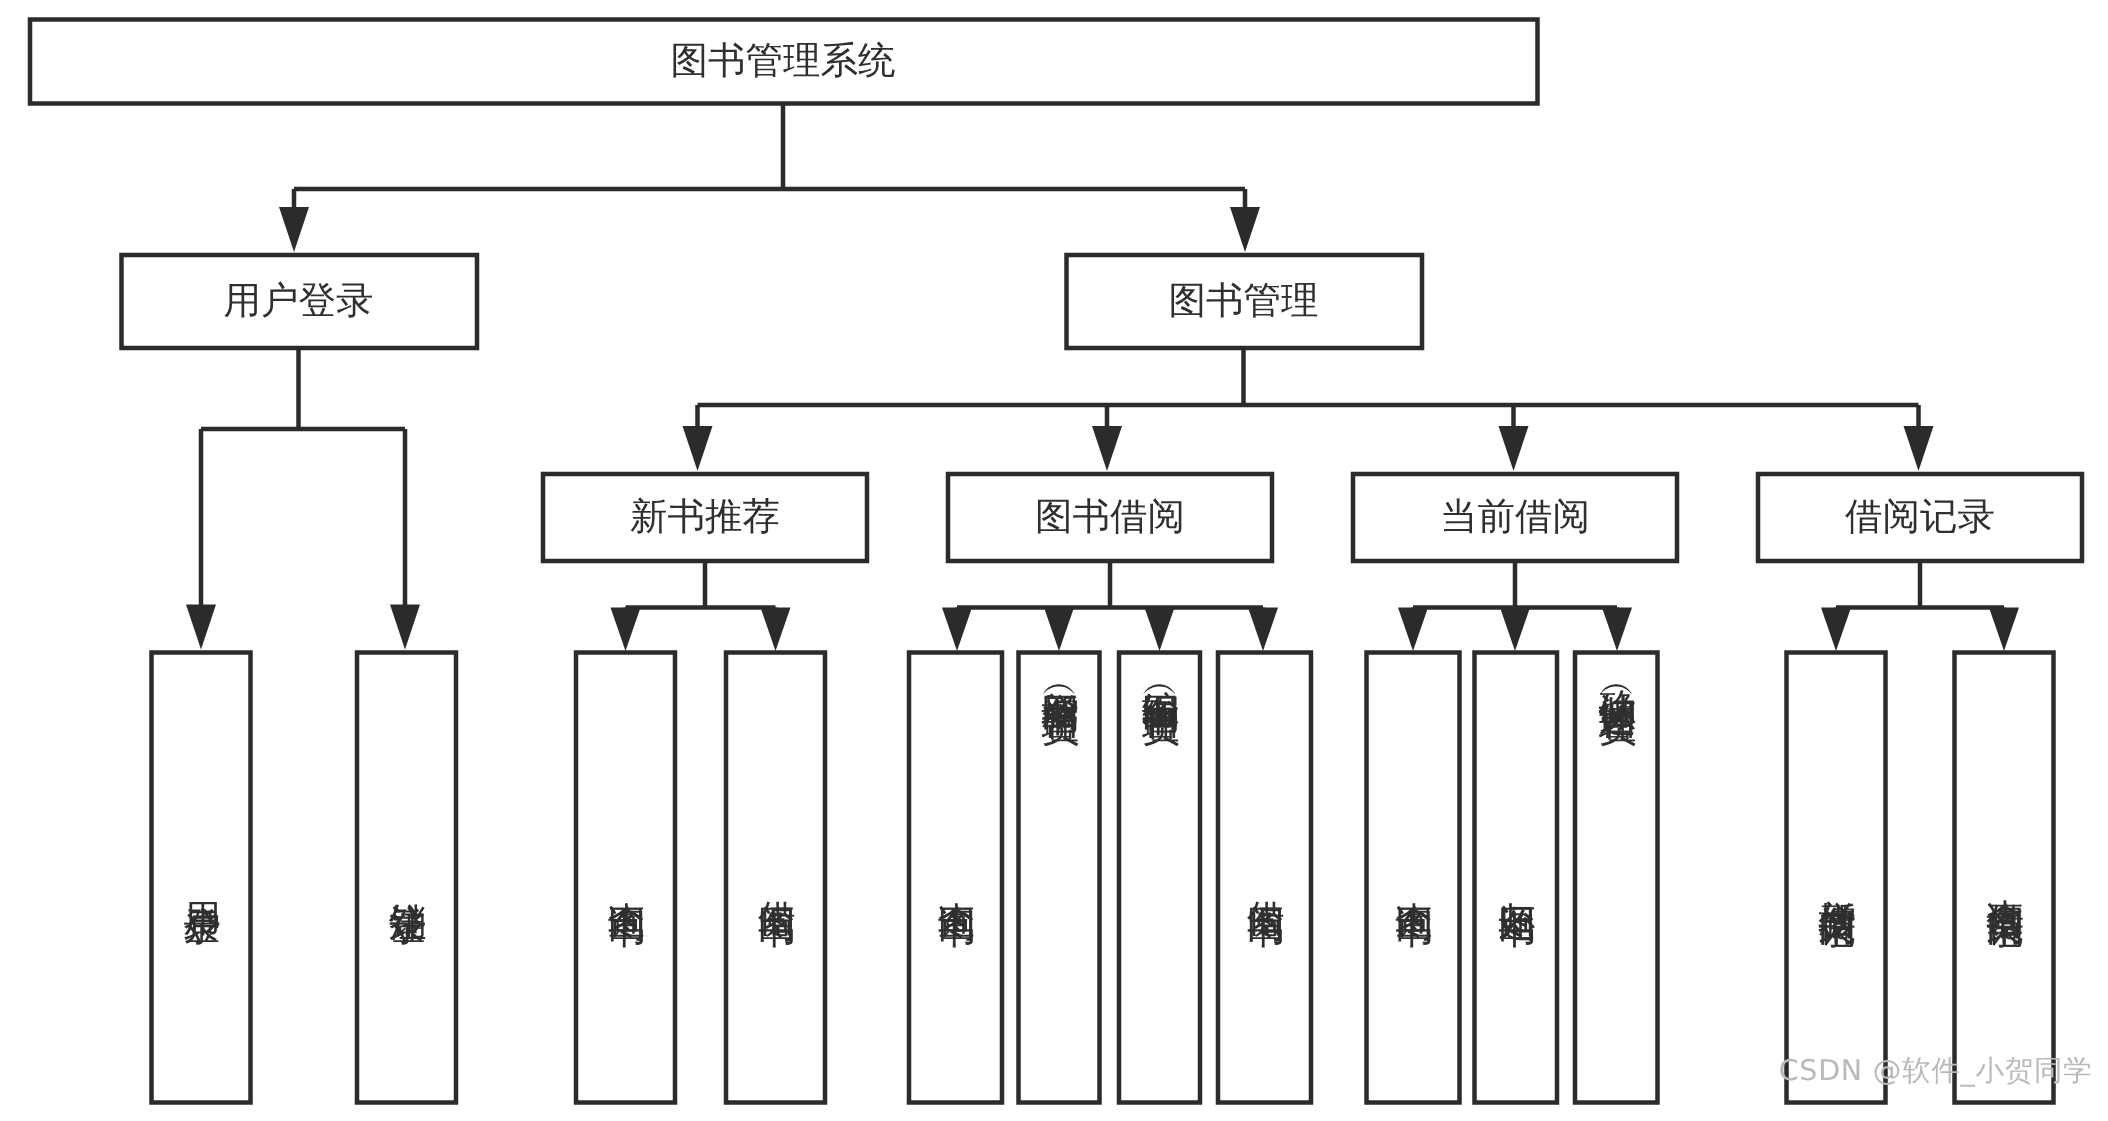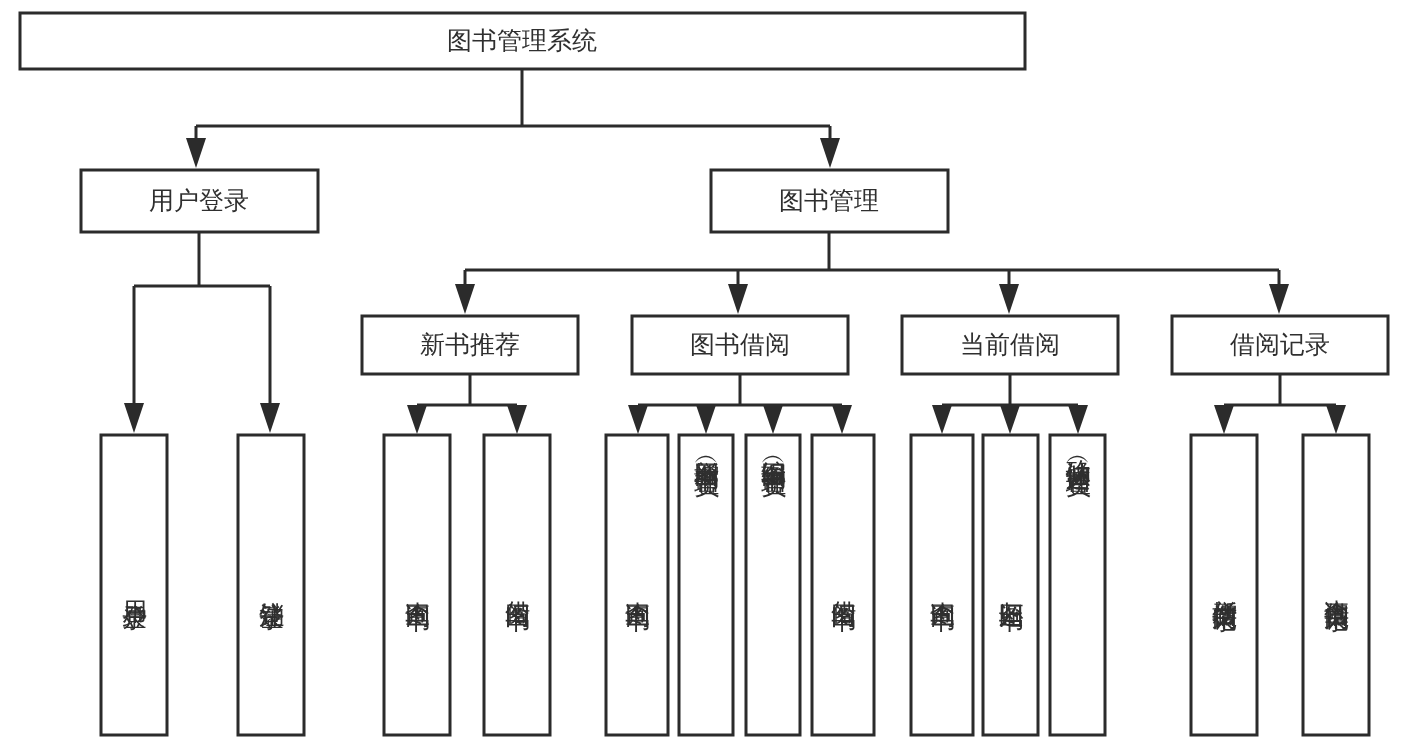--- a/index.html
+++ b/index.html
@@ -246,14 +246,15 @@
     <span class="leaf-label">确认归还（管理员）</span>
   </div>
 
   <div class="leaf-label-wrap" style="left:1191px; top:435px; width:66px; height:300px;">
     <span class="leaf-label">新增借阅记录</span>
   </div>
   <div class="leaf-label-wrap" style="left:1303px; top:435px; width:66px; height:300px;">
     <span class="leaf-label">查询借阅记录</span>
   </div>
 
+  <div class="watermark">CSDN @软件_小贺同学</div>
 
 </div>
 
 </body></html>

